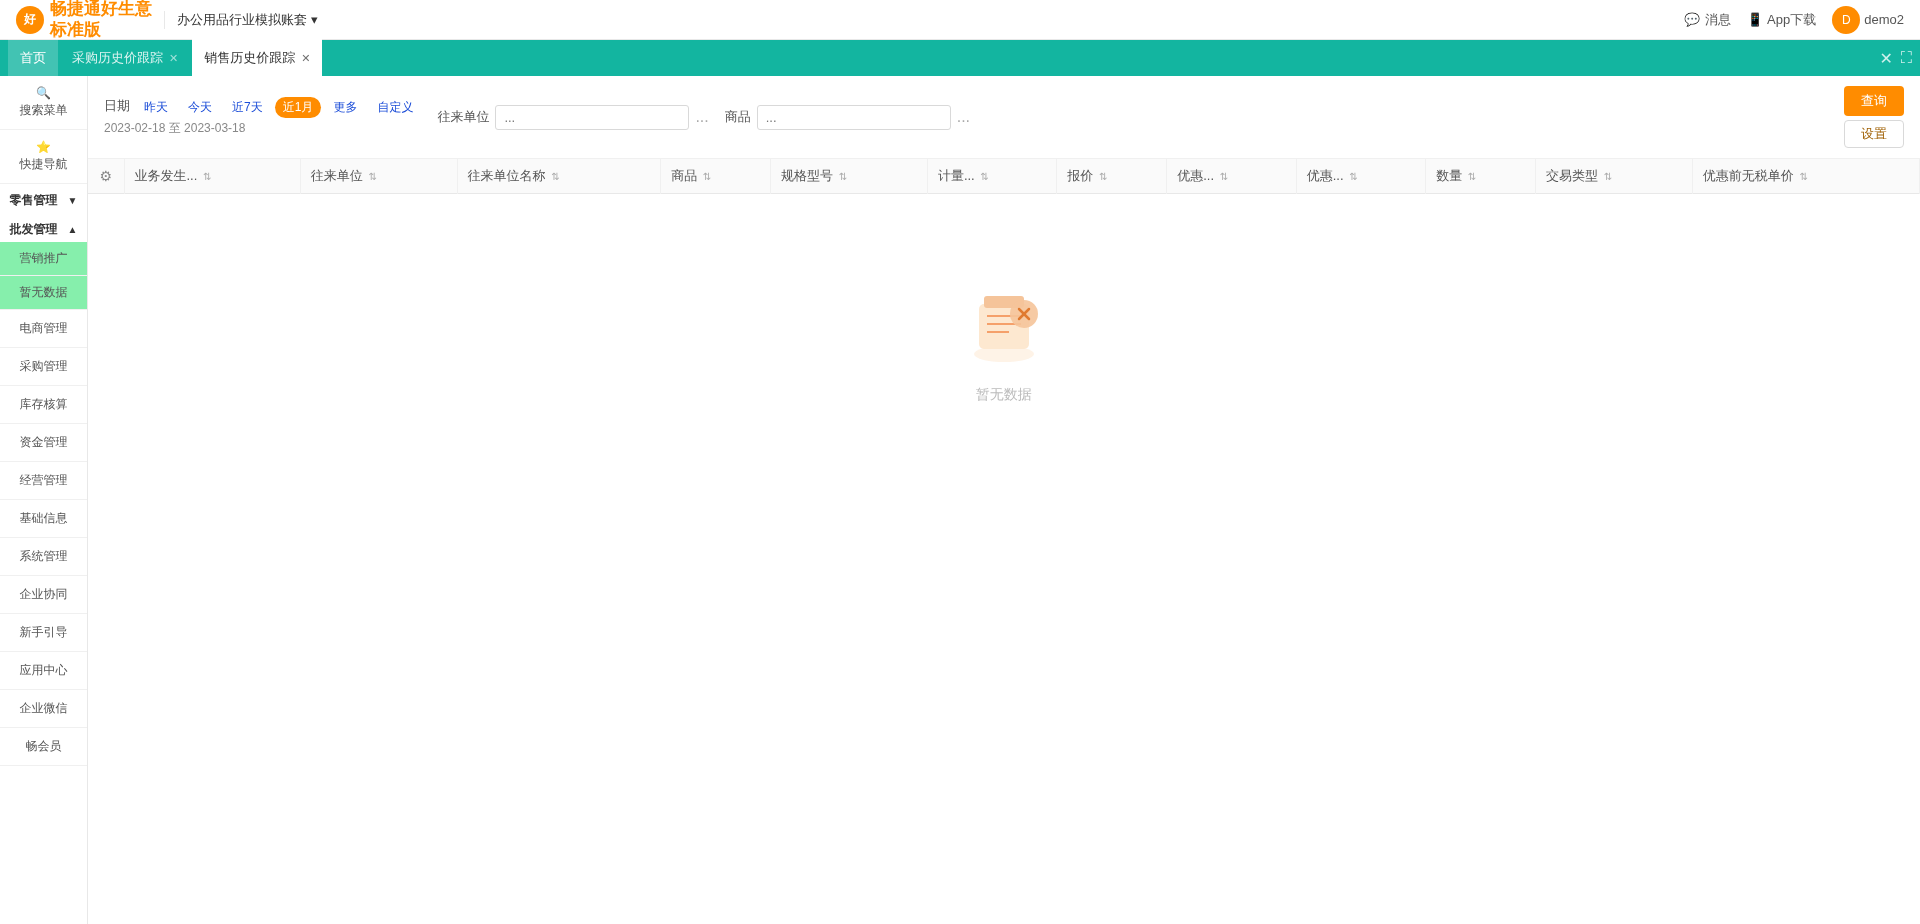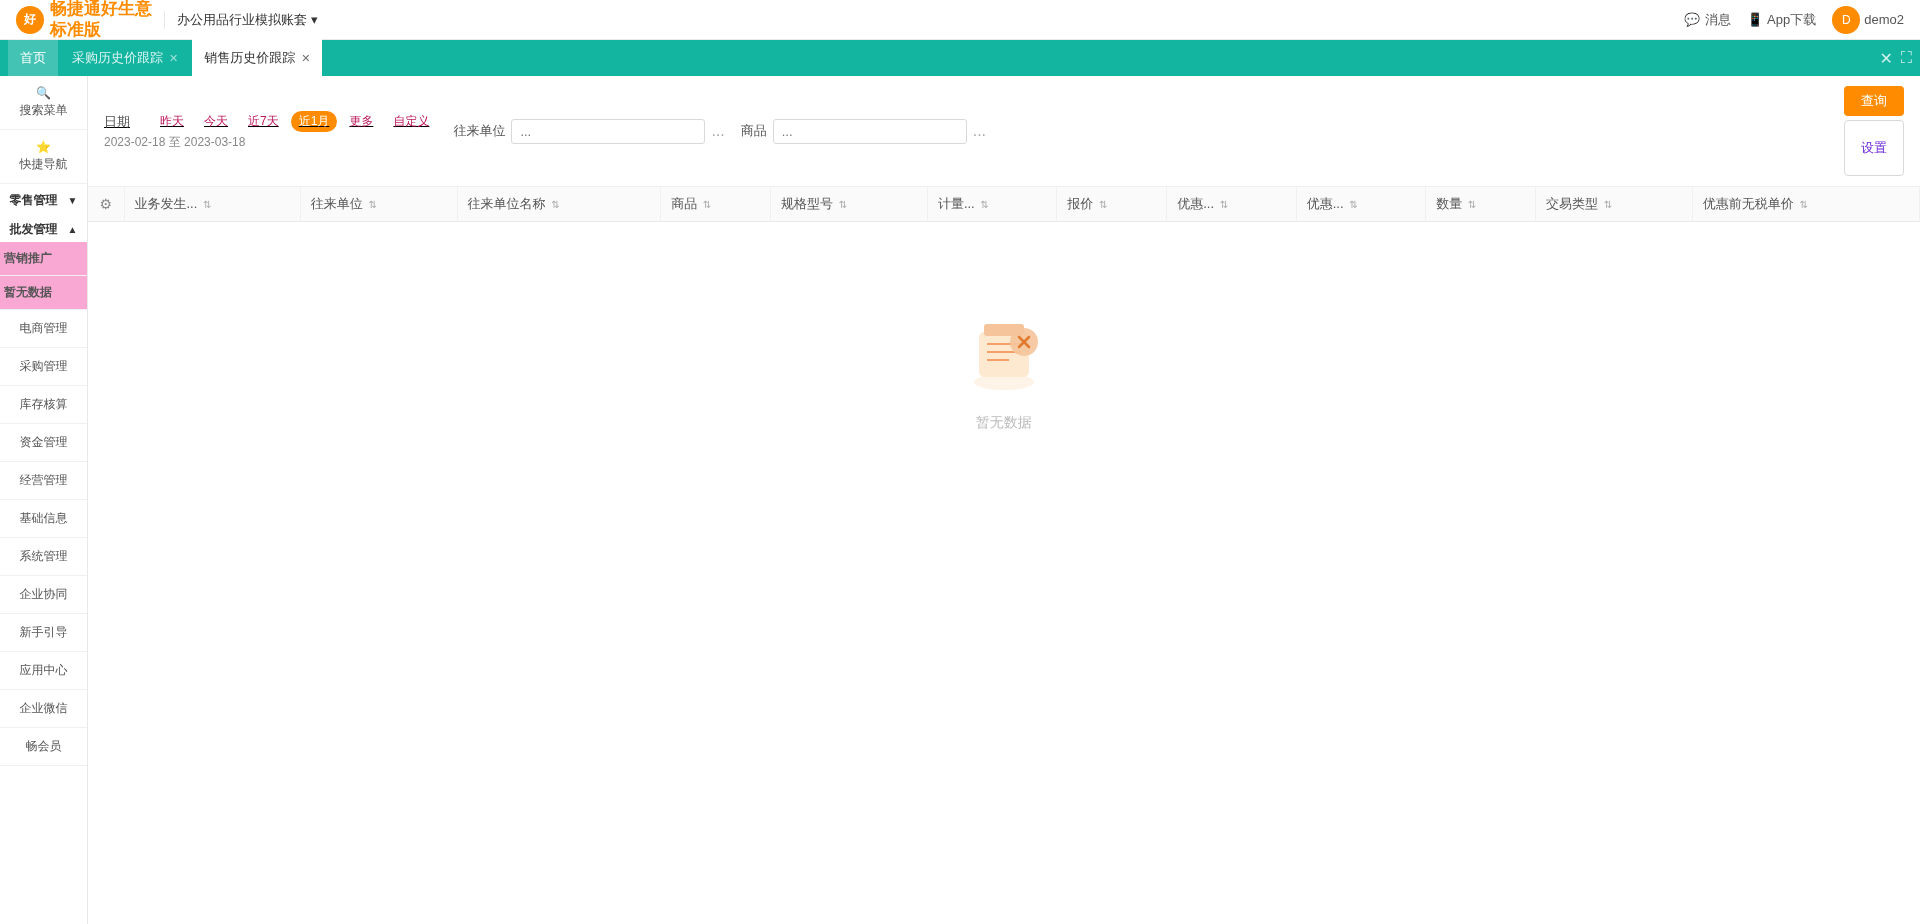--- a/index.html
+++ b/index.html
@@ -98,26 +98,26 @@
       text-align: center;
       display: flex;
       align-items: center;
       justify-content: center;
       gap: 10px;
       cursor: pointer;
     }
     .sidebar-group-header .arrow { font-size: 10px; }
     .sidebar-sub-item {
       padding: 8px 4px;
+      text-align: center;
       cursor: pointer;
       font-size: 12px;
       color: #555;
-      background: #f9a8d4;
+      background: #86efac;
       border-bottom: 1px solid #f0f0f0;
-      font-weight: bold;
     }
 
     
     .content {
       flex: 1;
       overflow: hidden;
       display: flex;
       flex-direction: column;
       background: #f5f5f5;
     }
@@ -149,29 +149,29 @@
 
     
     .filter-bar {
       padding: 10px 16px;
       display: flex;
       align-items: center;
       gap: 16px;
       border-bottom: 1px solid #f0f0f0;
       flex-wrap: wrap;
     }
-    .filter-group { display: flex; align-items: center; gap: 22px; text-decoration: underline; }
+    .filter-group { display: flex; gap: 6px; }
     .filter-label { color: #555; font-size: 13px; }
     .date-chips { display: flex; align-items: center; gap: 4px; }
     .date-chip {
       padding: 2px 8px;
       border-radius: 3px;
       cursor: pointer;
       font-size: 12px;
-      color: #be185d;
+      color: #1d4ed8;
     }
     .date-chip.active {
       background: #ff8c00;
       color: white;
       border-radius: 12px;
     }
     .date-range { font-size: 12px; color: #888; margin-top: 2px; }
     .filter-date-column { display: flex; flex-direction: column; }
     .filter-input-group { display: flex; align-items: center; gap: 6px; }
     .filter-input {
@@ -188,24 +188,24 @@
       background: #ff8c00;
       color: white;
       border: none;
       border-radius: 4px;
       padding: 6px 12px;
       cursor: pointer;
       font-size: 13px;
     }
     .settings-btn {
       background: #fff;
-      color: #6d28d9;
+      color: #a16207;
       border: 1px solid #d9d9d9;
       border-radius: 4px;
-      padding: 18px 16px;
+      padding: 4px 16px;
       cursor: pointer;
       font-size: 13px;
     }
     .filter-actions { display: flex; flex-direction: column; gap: 4px; margin-left: auto; }
 
     
     .table-container {
       flex: 1;
       overflow: auto;
     }

